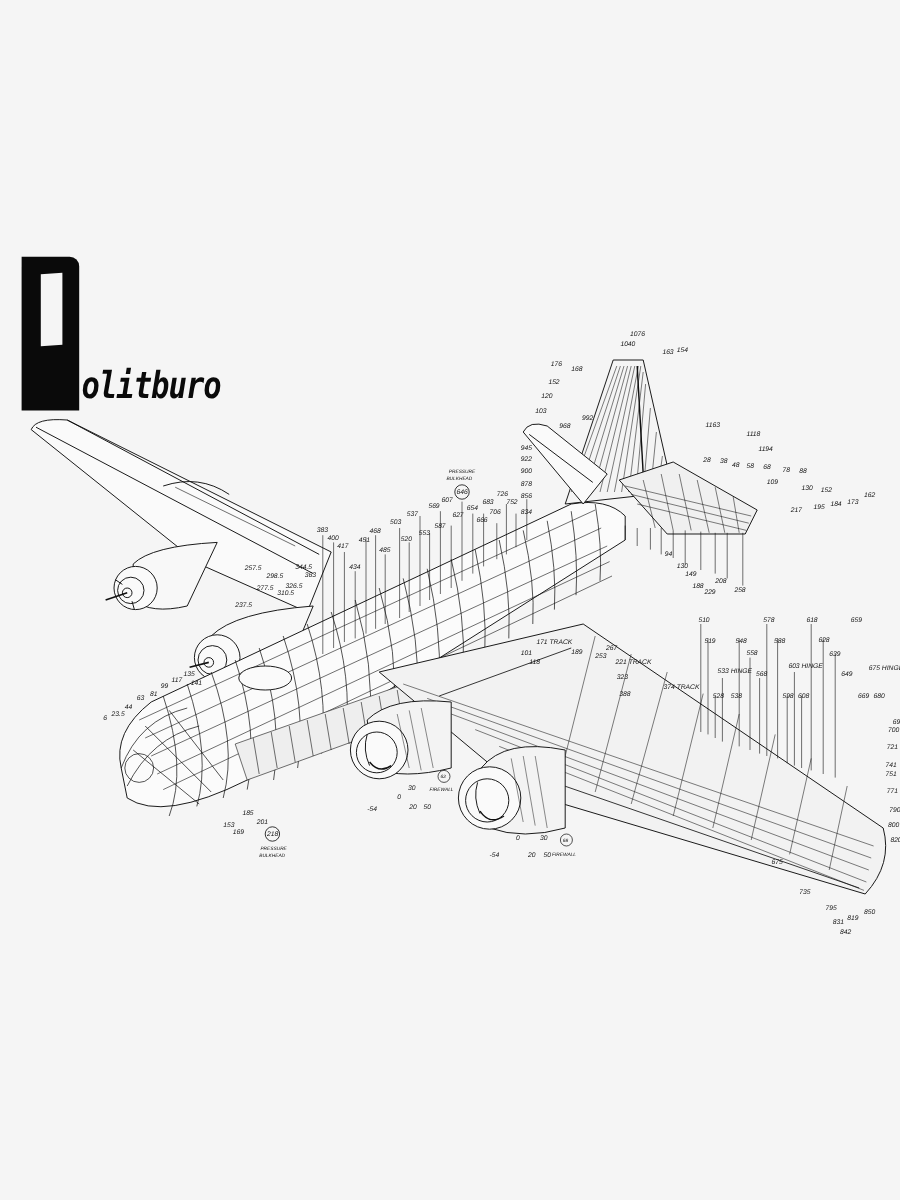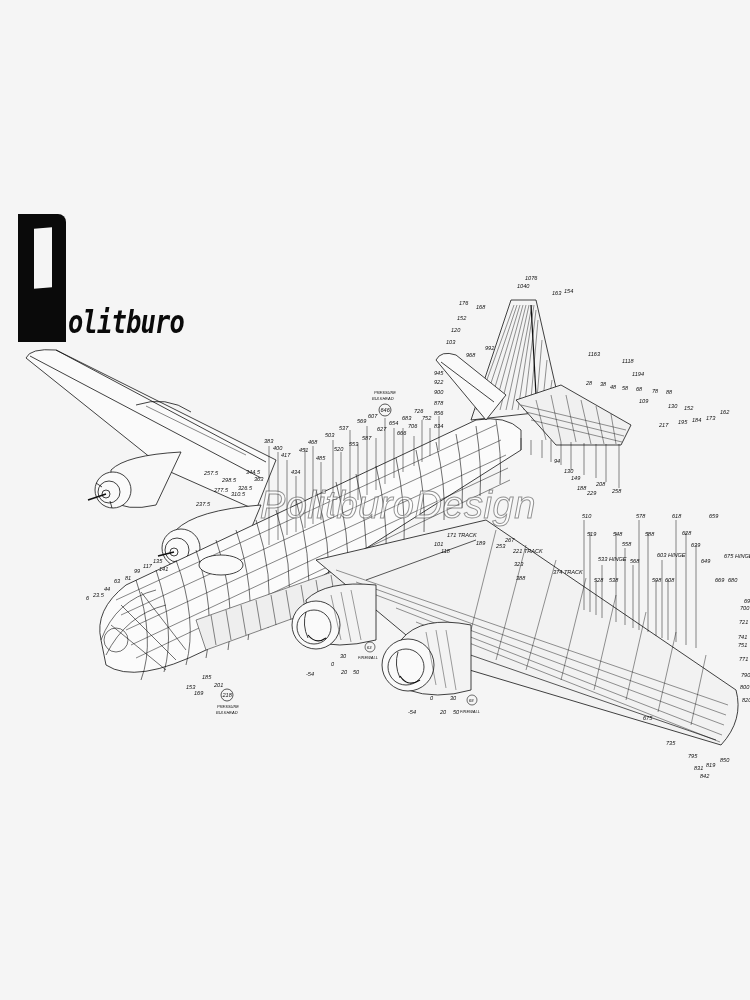--- a/index.html
+++ b/index.html
@@ -453,14 +453,13 @@
       <text x="460" y="545">189</text>
       <text x="480" y="548">253</text>
       <text x="489" y="542">267</text>
       <text x="497" y="553">221 TRACK</text>
       <text x="498" y="566">323</text>
       <text x="500" y="580">388</text>
       <text x="537" y="574">374 TRACK</text>
     </g>
   </svg>
 
-  <div class="watermark">PolitburoDesign</div>
 </div>
 
 </body></html>

